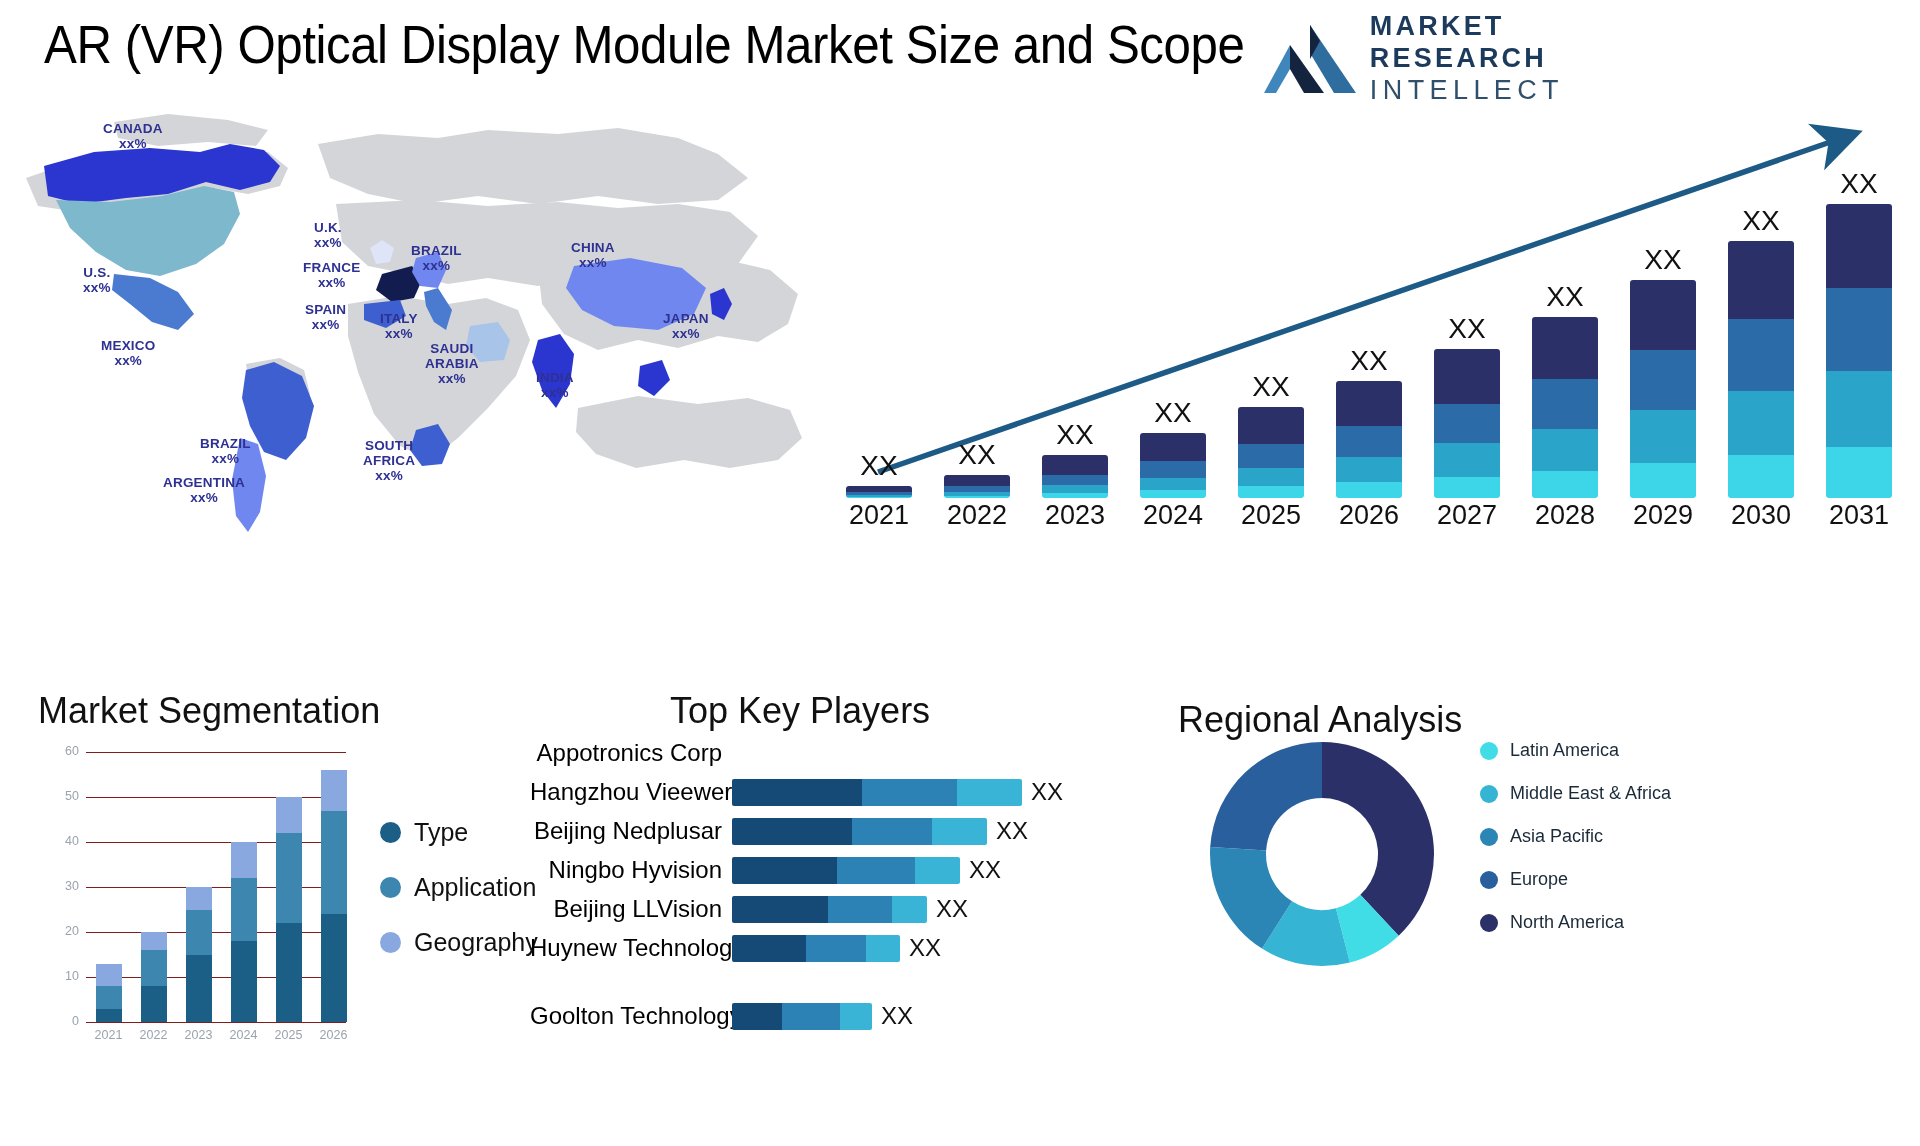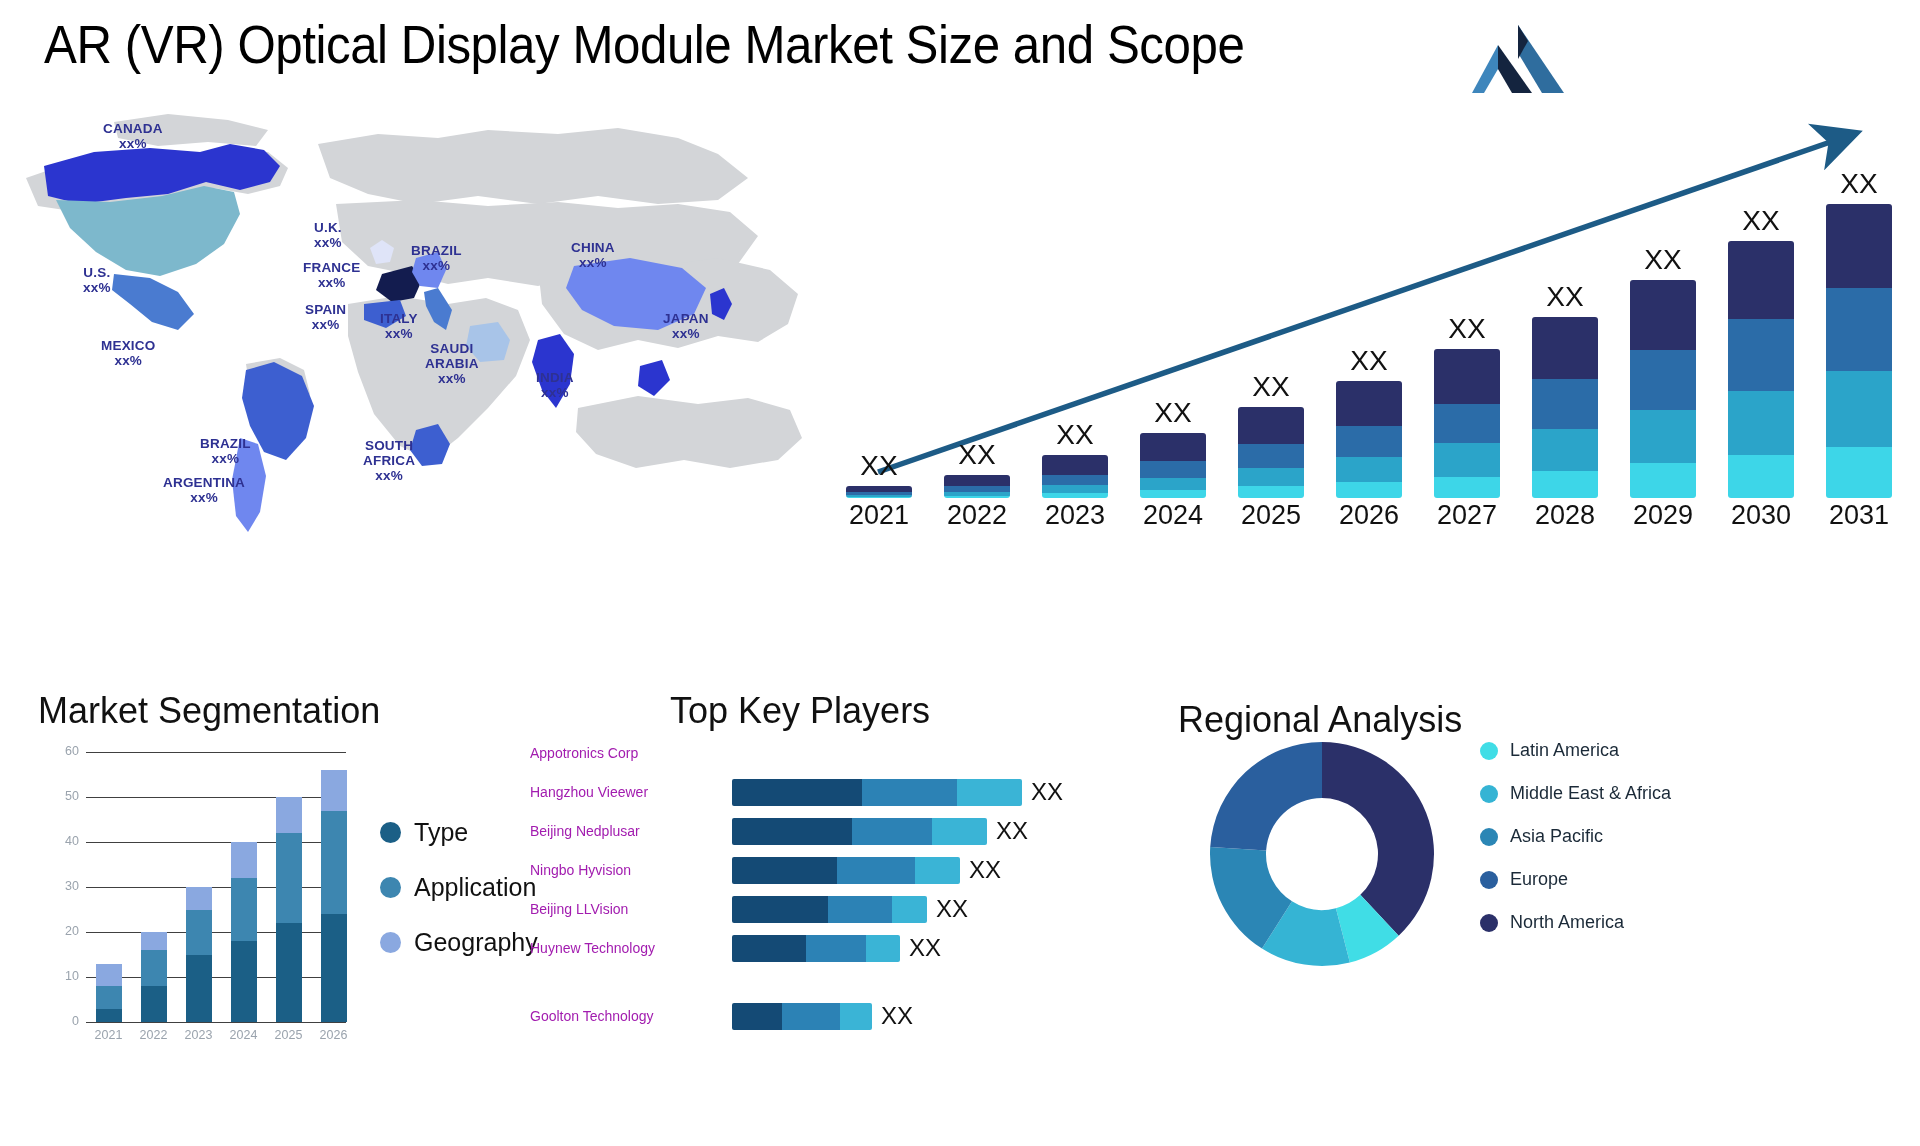--- a/index.html
+++ b/index.html
@@ -38,36 +38,36 @@
   .yr{flex:1 1 0;text-align:center;font-size:27px;color:#111;font-family:"Liberation Sans",sans-serif;}
   .arrow-svg{position:absolute;left:0;top:0;width:1078px;height:380px;pointer-events:none;}
 
   
   .sec-title{position:absolute;font-size:36px;color:#111;font-weight:400;white-space:nowrap;}
 
   
   .seg{position:absolute;left:30px;top:690px;width:600px;height:430px;}
   .seg-plot{position:absolute;left:56px;top:62px;width:270px;height:270px;}
   .seg-ax{position:absolute;left:0;top:0;width:270px;height:270px;}
-  .seg-grid{position:absolute;left:0;width:260px;height:1px;background:#404040;}
+  .seg-grid{position:absolute;left:0;width:260px;height:1px;background:#7f1d1d;}
   .seg-ylab{position:absolute;right:100%;margin-right:7px;font-size:12.5px;color:#9aa3ad;transform:translateY(-8px);}
   .seg-bars{position:absolute;left:0;bottom:0;width:270px;height:270px;display:flex;align-items:flex-end;}
   .seg-col{flex:1 1 0;display:flex;justify-content:center;align-items:flex-end;height:100%;}
   .seg-stack{width:26px;display:flex;flex-direction:column;justify-content:flex-end;height:100%;}
   .seg-xrow{position:absolute;left:56px;top:338px;width:270px;display:flex;}
   .seg-x{flex:1 1 0;text-align:center;font-size:12.5px;color:#9aa3ad;}
   .seg-legend{position:absolute;left:350px;top:128px;}
   .seg-li{display:flex;align-items:center;gap:13px;margin-bottom:26px;}
   .seg-dot{width:21px;height:21px;border-radius:50%;flex:none;}
   .seg-ltxt{font-size:25px;color:#111;}
 
   
   .players{position:absolute;left:530px;top:690px;width:560px;height:430px;}
   .prow{position:absolute;left:0;height:30px;display:flex;align-items:center;width:560px;}
-  .pname{width:192px;font-size:14px;color:#a21caf;white-space:nowrap;padding-right:10px;}
+  .pname{width:192px;text-align:right;font-size:24px;color:#000000;white-space:nowrap;padding-right:10px;}
   .pbar{height:27px;display:flex;border-radius:2px;overflow:hidden;}
   .pseg{height:100%;}
   .pxx{font-size:24px;color:#111;margin-left:9px;}
 
   
   .region{position:absolute;left:1150px;top:690px;width:760px;height:430px;}
   .donut{position:absolute;left:52px;top:44px;width:240px;height:240px;}
   .reg-legend{position:absolute;left:330px;top:50px;}
   .rli{display:flex;align-items:flex-start;gap:12px;margin-bottom:22px;}
   .rdot{width:18px;height:18px;border-radius:50%;flex:none;margin-top:2px;}
@@ -83,20 +83,25 @@
 
   <div class="logo">
     <span class="logo-mark">
       <svg viewBox="0 0 92 78" width="92" height="78">
         <polygon points="46,6 92,74 70,74 46,34" fill="#2f6d9e"></polygon>
         <polygon points="46,6 46,34 24,74 2,74" fill="#2f6d9e" opacity="0.0"></polygon>
         <polygon points="26,26 60,74 40,74 26,50" fill="#14243f"></polygon>
         <polygon points="26,26 26,50 12,74 0,74" fill="#3e86bc"></polygon>
         <polygon points="46,6 56,22 46,40" fill="#14243f"></polygon>
       </svg>
+    </span>
+    <span class="logo-text">
+      <span class="logo-l1">MARKET</span>
+      <span class="logo-l2">RESEARCH</span>
+      <span class="logo-l3">INTELLECT</span>
     </span>
   </div>
 
   <div class="map-wrap">
     <svg class="map-svg" viewBox="0 0 800 460">
 
       <g fill="#d3d5d8">
         <path d="M8,70 L60,52 120,46 175,48 205,40 250,44 270,60 262,78 230,86 196,80 150,92 104,96 60,104 20,98 Z"></path>
         <path d="M300,36 L360,26 420,30 470,22 540,26 600,20 660,30 700,46 730,70 700,92 640,96 580,88 520,96 460,88 400,96 350,86 312,70 Z"></path>
         <path d="M318,96 L400,92 470,98 540,94 600,100 660,96 712,104 740,128 720,156 680,172 640,164 600,176 560,168 520,178 470,170 430,176 390,166 350,158 324,134 Z"></path>

